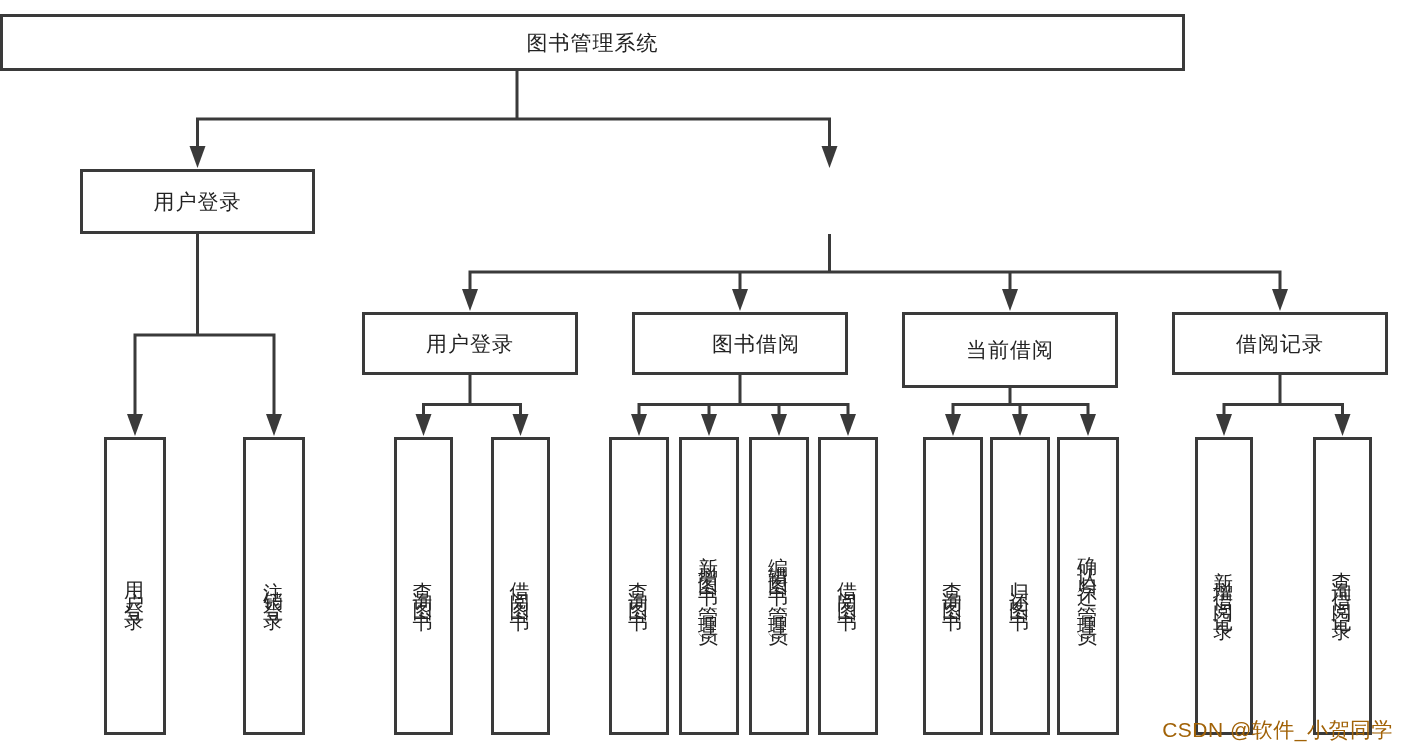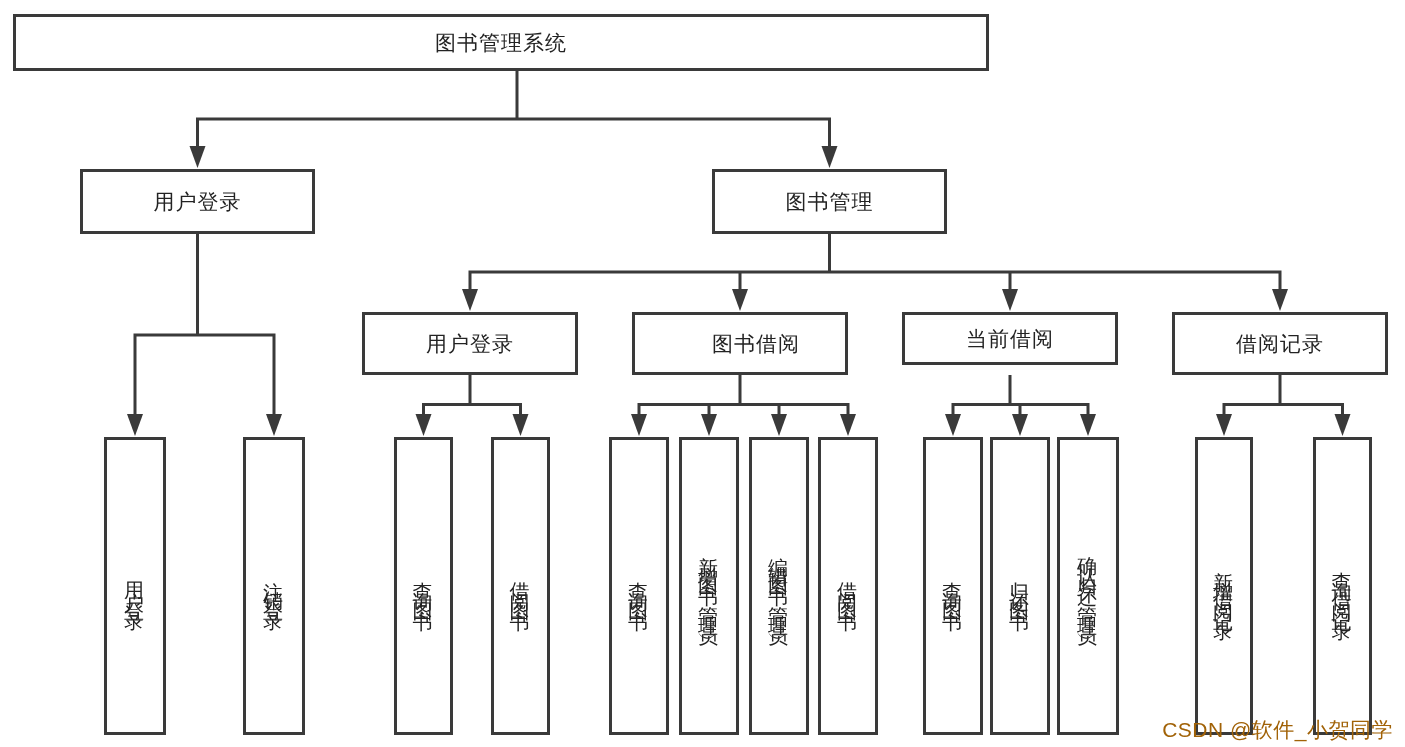--- a/index.html
+++ b/index.html
@@ -96,38 +96,35 @@
     <path d="M1010 375 V406 M951.5 404.5 H1089.5 M953 404.5 V417 M1020 404.5 V417 M1088 404.5 V417"></path>
     <polygon points="953,436 945,414 961,414"></polygon>
     <polygon points="1020,436 1012,414 1028,414"></polygon>
     <polygon points="1088,436 1080,414 1096,414"></polygon>
 
     <path d="M1280 375 V406 M1222.5 404.5 H1344 M1224 404.5 V417 M1342.5 404.5 V417"></path>
     <polygon points="1224,436 1216,414 1232,414"></polygon>
     <polygon points="1342.5,436 1334.5,414 1350.5,414"></polygon>
   </svg>
 
-  <div class="box" style="left:13px; top:14px; width:976px; height:57px;">
+  <div class="box" style="left:0; top:14px; width:1185px; height:57px;">
     <span>图书管理系统</span>
   </div>
 
   <div class="box" style="left:80px; top:169px; width:235px; height:65px;">
     <span>用户登录</span>
-  </div>
-  <div class="box" style="left:712px; top:169px; width:235px; height:65px;">
-    <span>图书管理</span>
   </div>
 
   <div class="box" style="left:362px; top:312px; width:216px; height:63px;">
     <span>用户登录</span>
   </div>
   <div class="box" style="left:632px; top:312px; width:216px; height:63px;padding-left:32px;">
     <span>图书借阅</span>
   </div>
-  <div class="box" style="left:902px; top:312px; width:216px; height:53px;">
+  <div class="box" style="left:902px; top:312px; width:216px; height:76px;">
     <span>当前借阅</span>
   </div>
   <div class="box" style="left:1172px; top:312px; width:216px; height:63px;">
     <span>借阅记录</span>
   </div>
 
   <div class="box leaf" style="left:104px; top:437px; width:62px; height:298px;">
     <span>用户登录</span>
   </div>
   <div class="box leaf" style="left:243px; top:437px; width:62px; height:298px;">

